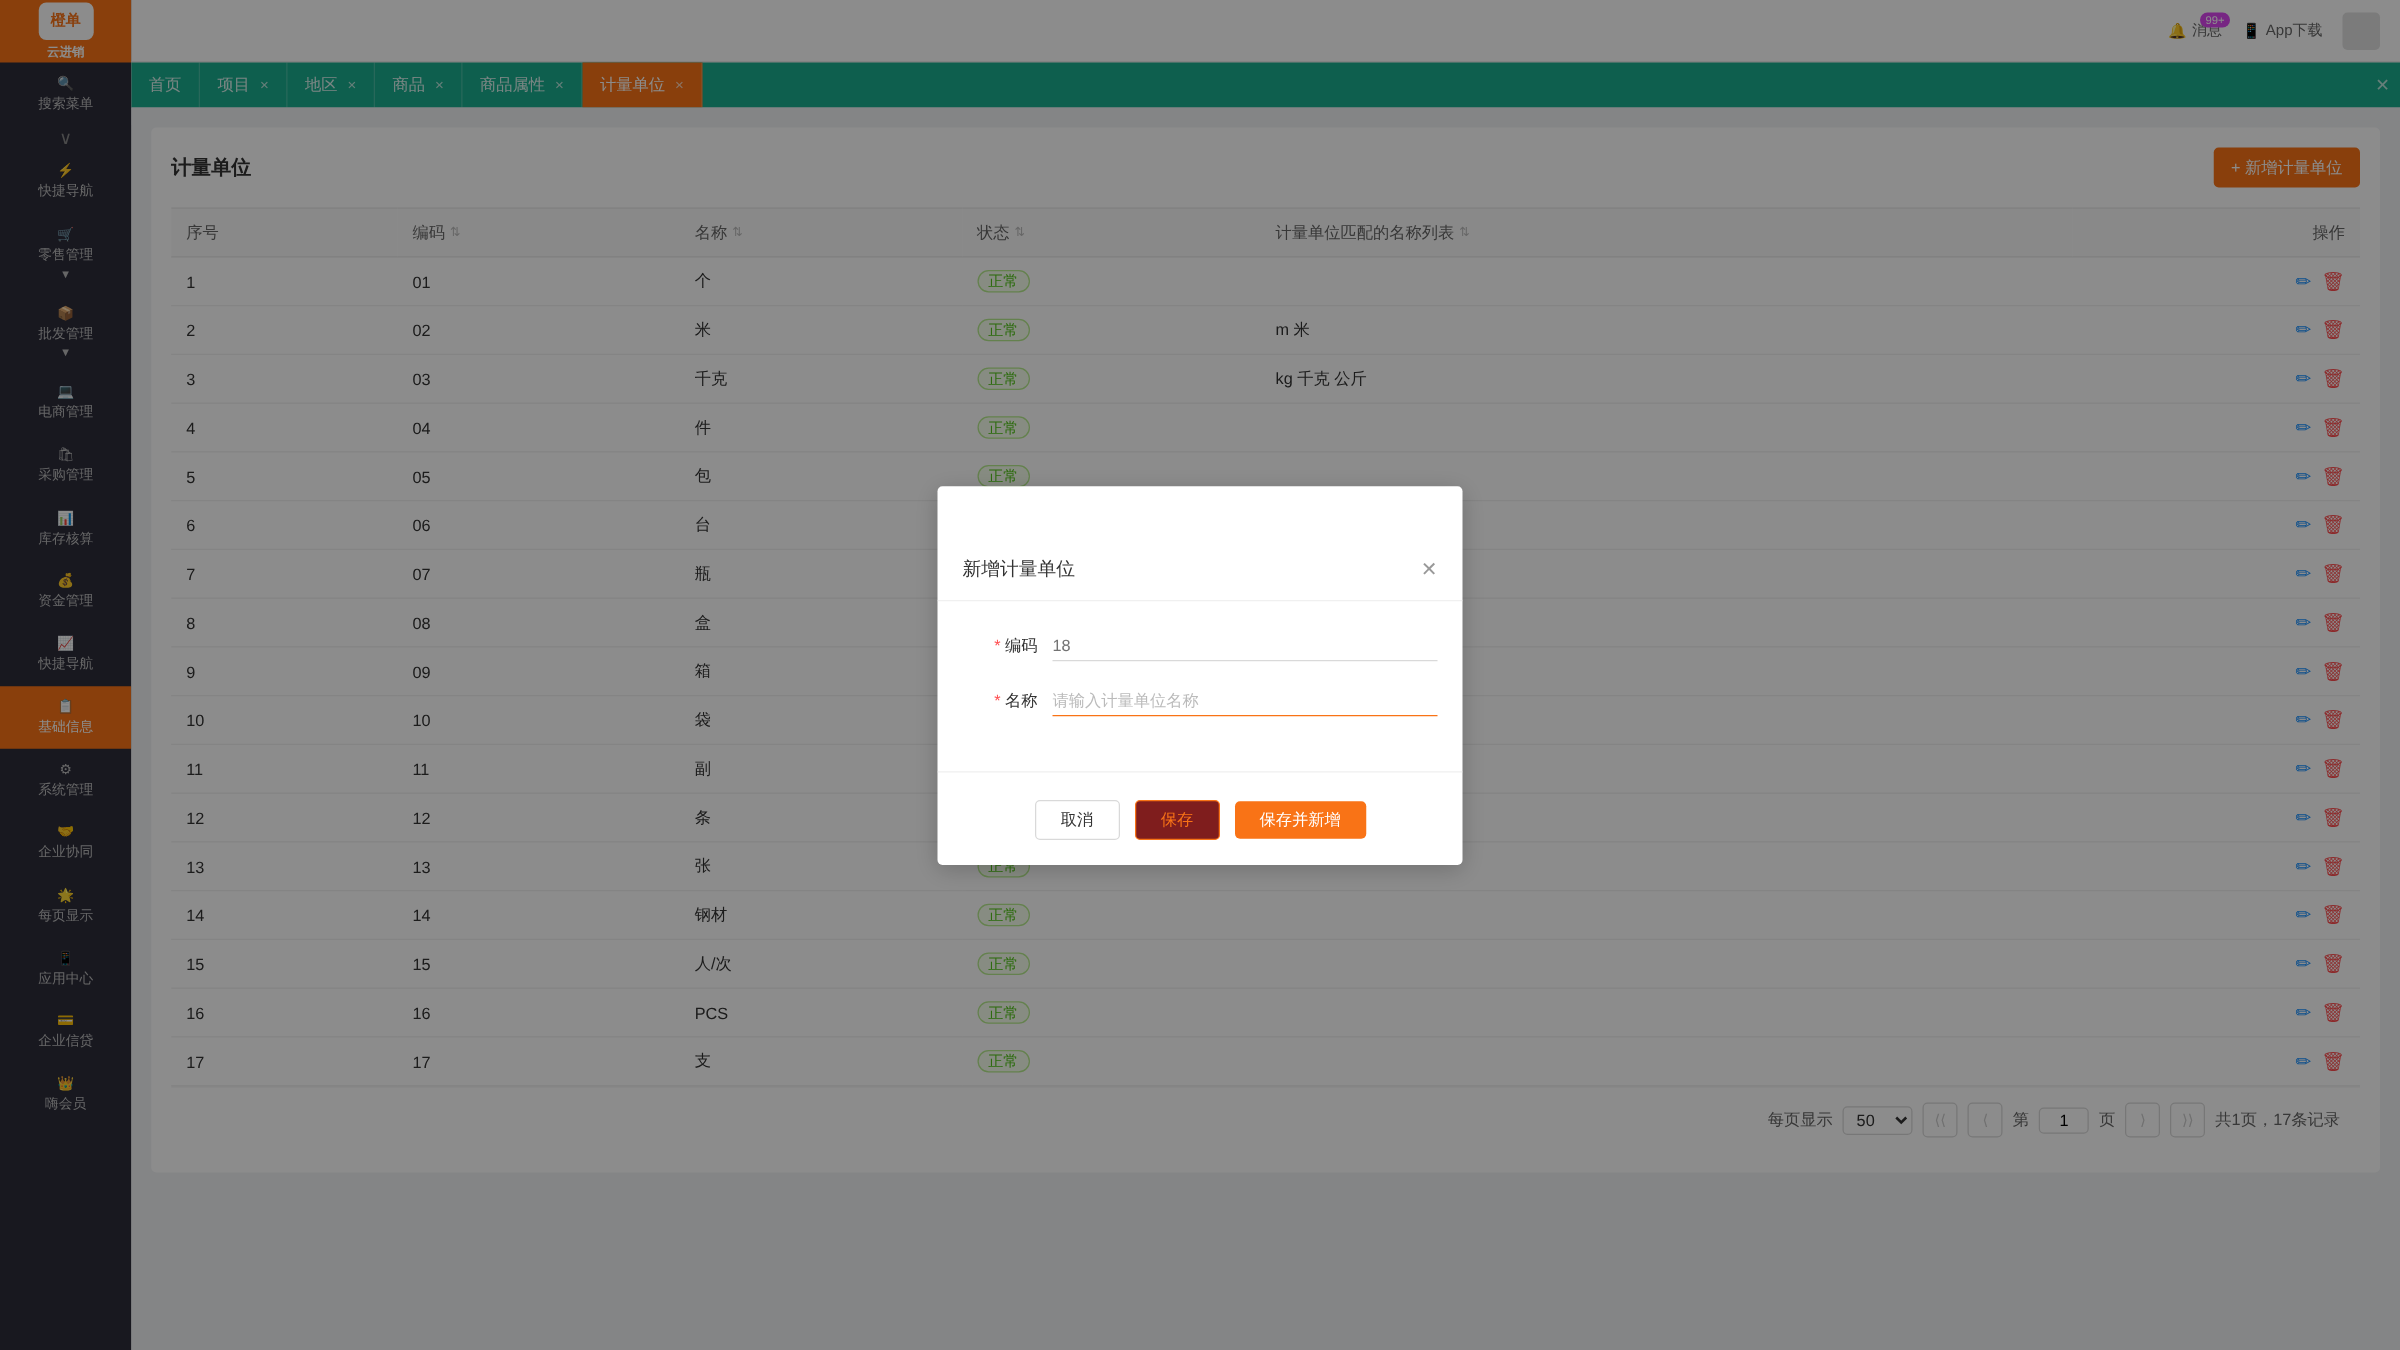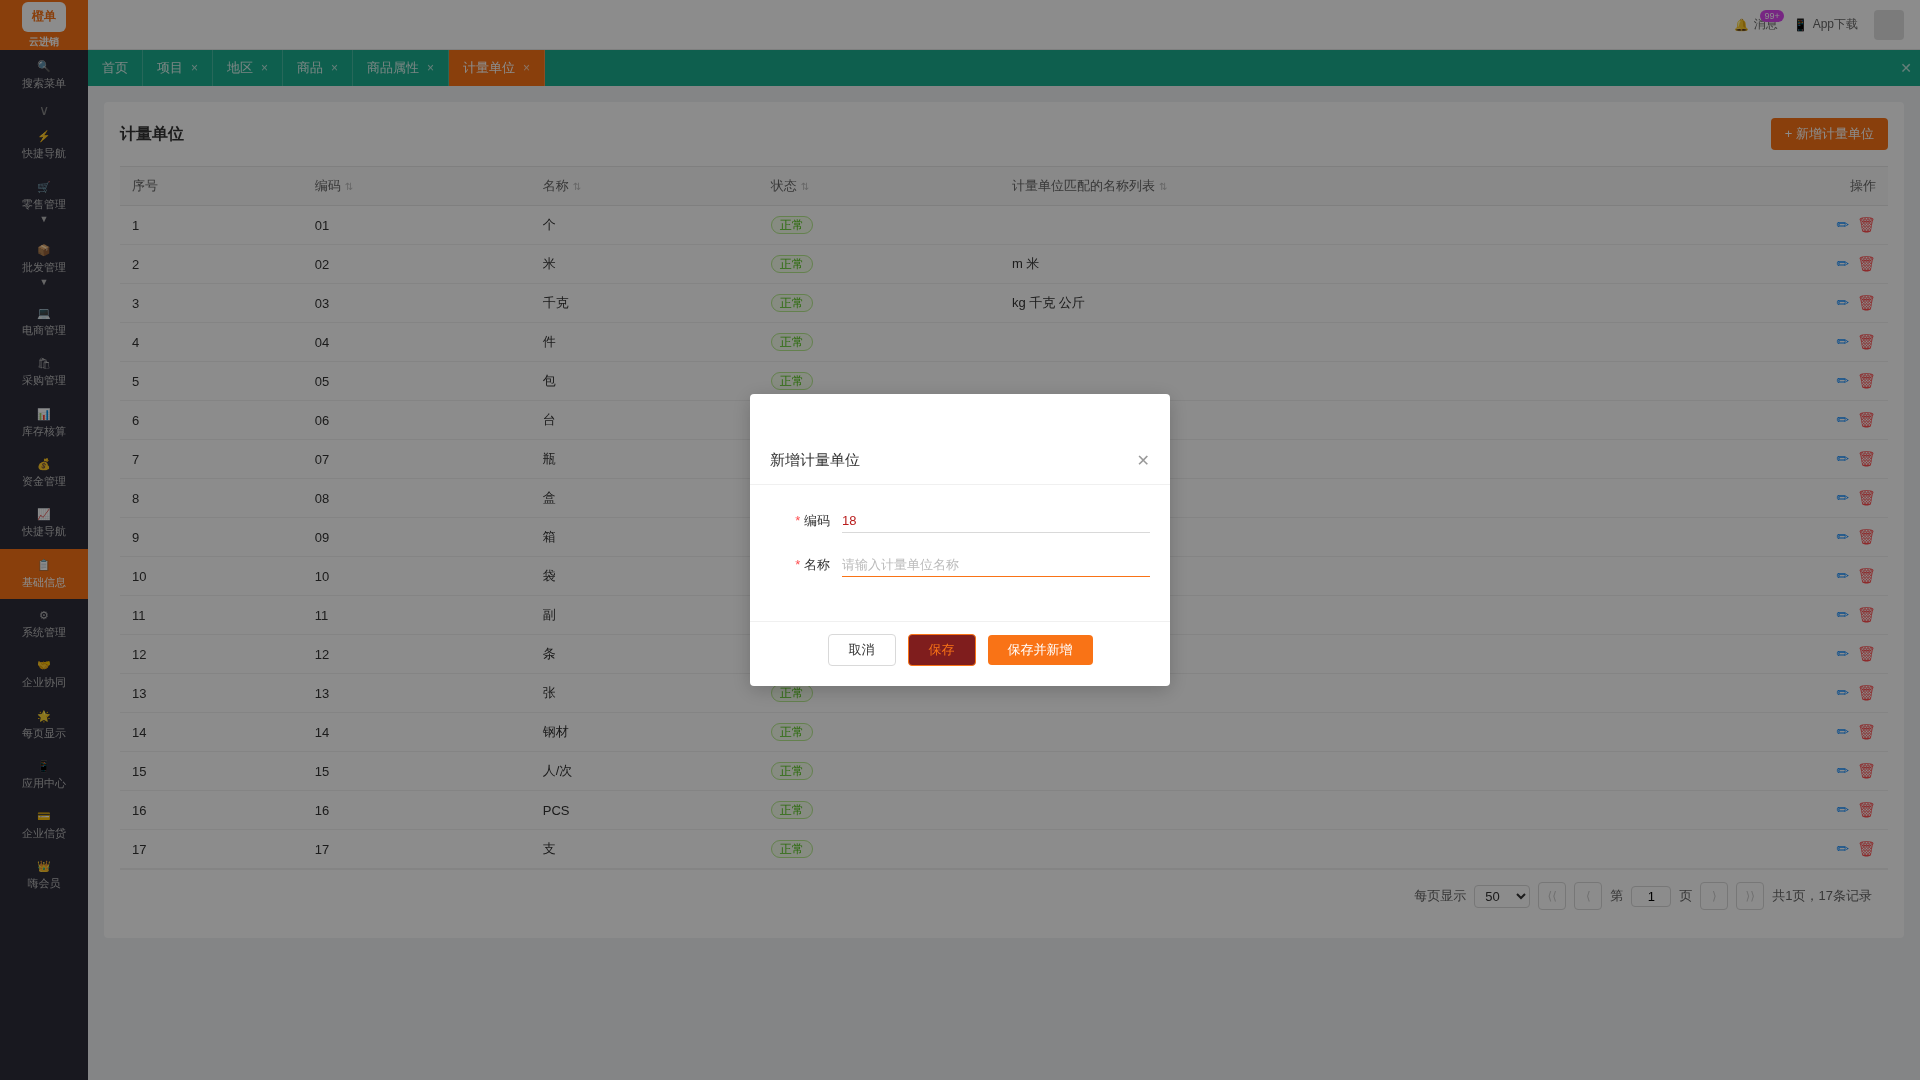--- a/index.html
+++ b/index.html
@@ -1,20 +1,20 @@
 <!DOCTYPE html>
 <html><head>
   <meta charset="utf-8">
   <style>
     * { box-sizing: border-box; margin: 0; padding: 0; font-family: "Microsoft YaHei", "PingFang SC", sans-serif; }
     body { background: #f0f2f5; font-size: 13px; color: #333; display: flex; height: 1080px; width: 1920px; overflow: hidden; }
 
     
     .sidebar {
-      width: 88px;
+      width: 105px;
       background: #2c2c3a;
       display: flex;
       flex-direction: column;
       align-items: center;
       flex-shrink: 0;
       height: 100%;
     }
     .sidebar-logo {
       width: 100%;
       height: 50px;
@@ -312,30 +312,30 @@
     .form-label.required::before {
       content: "* ";
       color: #ff4d4f;
     }
     .form-input {
       flex: 1;
       border: none;
       border-bottom: 1px solid #d9d9d9;
       padding: 4px 0;
       font-size: 13px;
-      color: #b91c1c;
+      color: #737373;
       outline: none;
     }
     .form-input.highlighted { border-bottom-color: #f97316; }
     .form-input::placeholder { color: #bbb; }
     .modal-footer {
       display: flex;
       align-items: center;
       justify-content: center;
-      padding: 12px 20px 20px;
+      padding: 22px 20px 20px;
       gap: 12px;
       border-top: 1px solid #f0f0f0;
     }
     .btn-cancel {
       padding: 6px 20px;
       border: 1px solid #d9d9d9;
       border-radius: 4px;
       background: white;
       color: #333;
       cursor: pointer;

